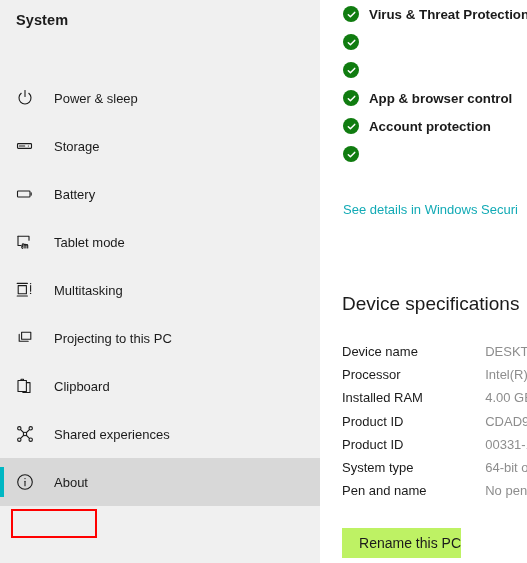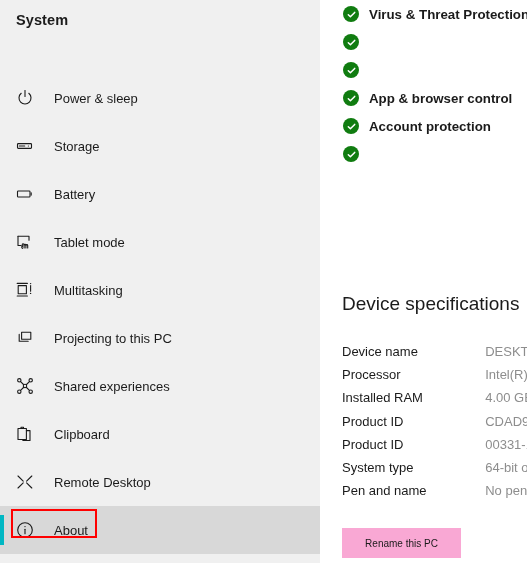--- a/index.html
+++ b/index.html
@@ -160,27 +160,28 @@
     padding: 0;
   }
   #spec-table td.spec-val {
     color: #8d8d8d;
     padding-left: 26px;
   }
   #rename-button {
     position: absolute;
     left: 21px; top: 528px;
     min-width: 119px; height: 30px;
-    background: #f9a8d4;
+    background: #bef264;
     border: none;
     font-family: "Liberation Sans", sans-serif;
-    font-size: 10px;
+    font-size: 14px;
     color: #1b1b1b;
     white-space: nowrap;
     cursor: pointer;
+    text-align: right;
   }
 </style>
 </head>
 <body>
 
 <div id="app">
 
   <div id="sidebar">
 
     <div id="nav-title">System</div>
@@ -244,49 +245,40 @@
             <svg width="20" height="20" viewBox="0 0 20 20" fill="none" stroke="#1b1b1b" stroke-width="1.1" stroke-linecap="round" stroke-linejoin="round">
               <rect x="6.6" y="4.2" width="9.2" height="7"></rect>
               <path d="M13.2 13.2H4.2V6.4"></path>
             </svg>
           </span>
           <span class="nav-label">Projecting to this PC</span>
         </li>
         <li class="nav-item">
           <span class="nav-icon">
             <svg width="20" height="20" viewBox="0 0 20 20" fill="none" stroke="#1b1b1b" stroke-width="1.1" stroke-linecap="round" stroke-linejoin="round">
+              <rect x="3" y="4.5" width="8.4" height="11"></rect>
+              <path d="M6 4.5V3.2h2.5v1.3"></path>
+              <path d="M11.4 6.6h3.6v9.9H7.8"></path>
+            </svg>
+          </span>
+          <span class="nav-label">Clipboard</span>
+        </li>
+        <li class="nav-item">
+          <span class="nav-icon">
+            <svg width="20" height="20" viewBox="0 0 20 20" fill="none" stroke="#1b1b1b" stroke-width="1.1" stroke-linecap="round" stroke-linejoin="round">
               <circle cx="4.3" cy="4.3" r="1.7"></circle>
               <circle cx="15.7" cy="4.3" r="1.7"></circle>
               <circle cx="4.3" cy="15.7" r="1.7"></circle>
               <circle cx="15.7" cy="15.7" r="1.7"></circle>
               <path d="M5.6 5.6l2.9 2.9M14.4 5.6l-2.9 2.9M5.6 14.4l2.9-2.9M14.4 14.4l-2.9-2.9"></path>
               <circle cx="10" cy="10" r="1.7"></circle>
             </svg>
           </span>
           <span class="nav-label">Shared experiences</span>
         </li>
-        <li class="nav-item">
-          <span class="nav-icon">
-            <svg width="20" height="20" viewBox="0 0 20 20" fill="none" stroke="#1b1b1b" stroke-width="1.1" stroke-linecap="round" stroke-linejoin="round">
-              <rect x="3" y="4.5" width="8.4" height="11"></rect>
-              <path d="M6 4.5V3.2h2.5v1.3"></path>
-              <path d="M11.4 6.6h3.6v9.9H7.8"></path>
-            </svg>
-          </span>
-          <span class="nav-label">Clipboard</span>
-        </li>
-        <li class="nav-item">
-          <span class="nav-icon">
-            <svg width="20" height="20" viewBox="0 0 20 20" fill="none" stroke="#1b1b1b" stroke-width="1.1" stroke-linecap="round" stroke-linejoin="round">
-              <path d="M3 4l5.2 5.2M3 16l5.2-5.2"></path>
-              <path d="M16.8 4l-5.2 5.2M16.8 16l-5.2-5.2"></path>
-            </svg>
-          </span>
-          <span class="nav-label">Remote Desktop</span>
-        </li>
         <li class="nav-item selected">
           <span class="accent"></span>
           <span class="nav-icon">
             <svg width="20" height="20" viewBox="0 0 20 20" fill="none" stroke="#1b1b1b" stroke-width="1.1" stroke-linecap="round" stroke-linejoin="round">
               <circle cx="10" cy="10" r="7.3"></circle>
               <path d="M10 9.2v4.6"></path>
               <circle cx="10" cy="6.6" r="0.68" fill="#1b1b1b" stroke="none"></circle>
             </svg>
           </span>
           <span class="nav-label">About</span>
@@ -342,20 +334,21 @@
         </li>
         <li class="sec-item">
           <span class="check-icon" style="background: rgb(16, 124, 16);">
             <svg width="11" height="11" viewBox="0 0 11 11" fill="none" stroke="#ffffff" stroke-width="1.5" stroke-linecap="round" stroke-linejoin="round">
               <path d="M2.3 5.7l2.1 2.1 4.3-4.4"></path>
             </svg>
           </span>
         </li>
       </ul>
 
+    <div id="security-link">See details in Windows Securi</div>
 
     <div id="spec-heading">Device specifications</div>
 
     <table id="spec-table">
       <tbody>
           <tr>
             <td class="spec-label">Device name</td>
             <td class="spec-val">DESKTOP-M</td>
           </tr>
           <tr>

